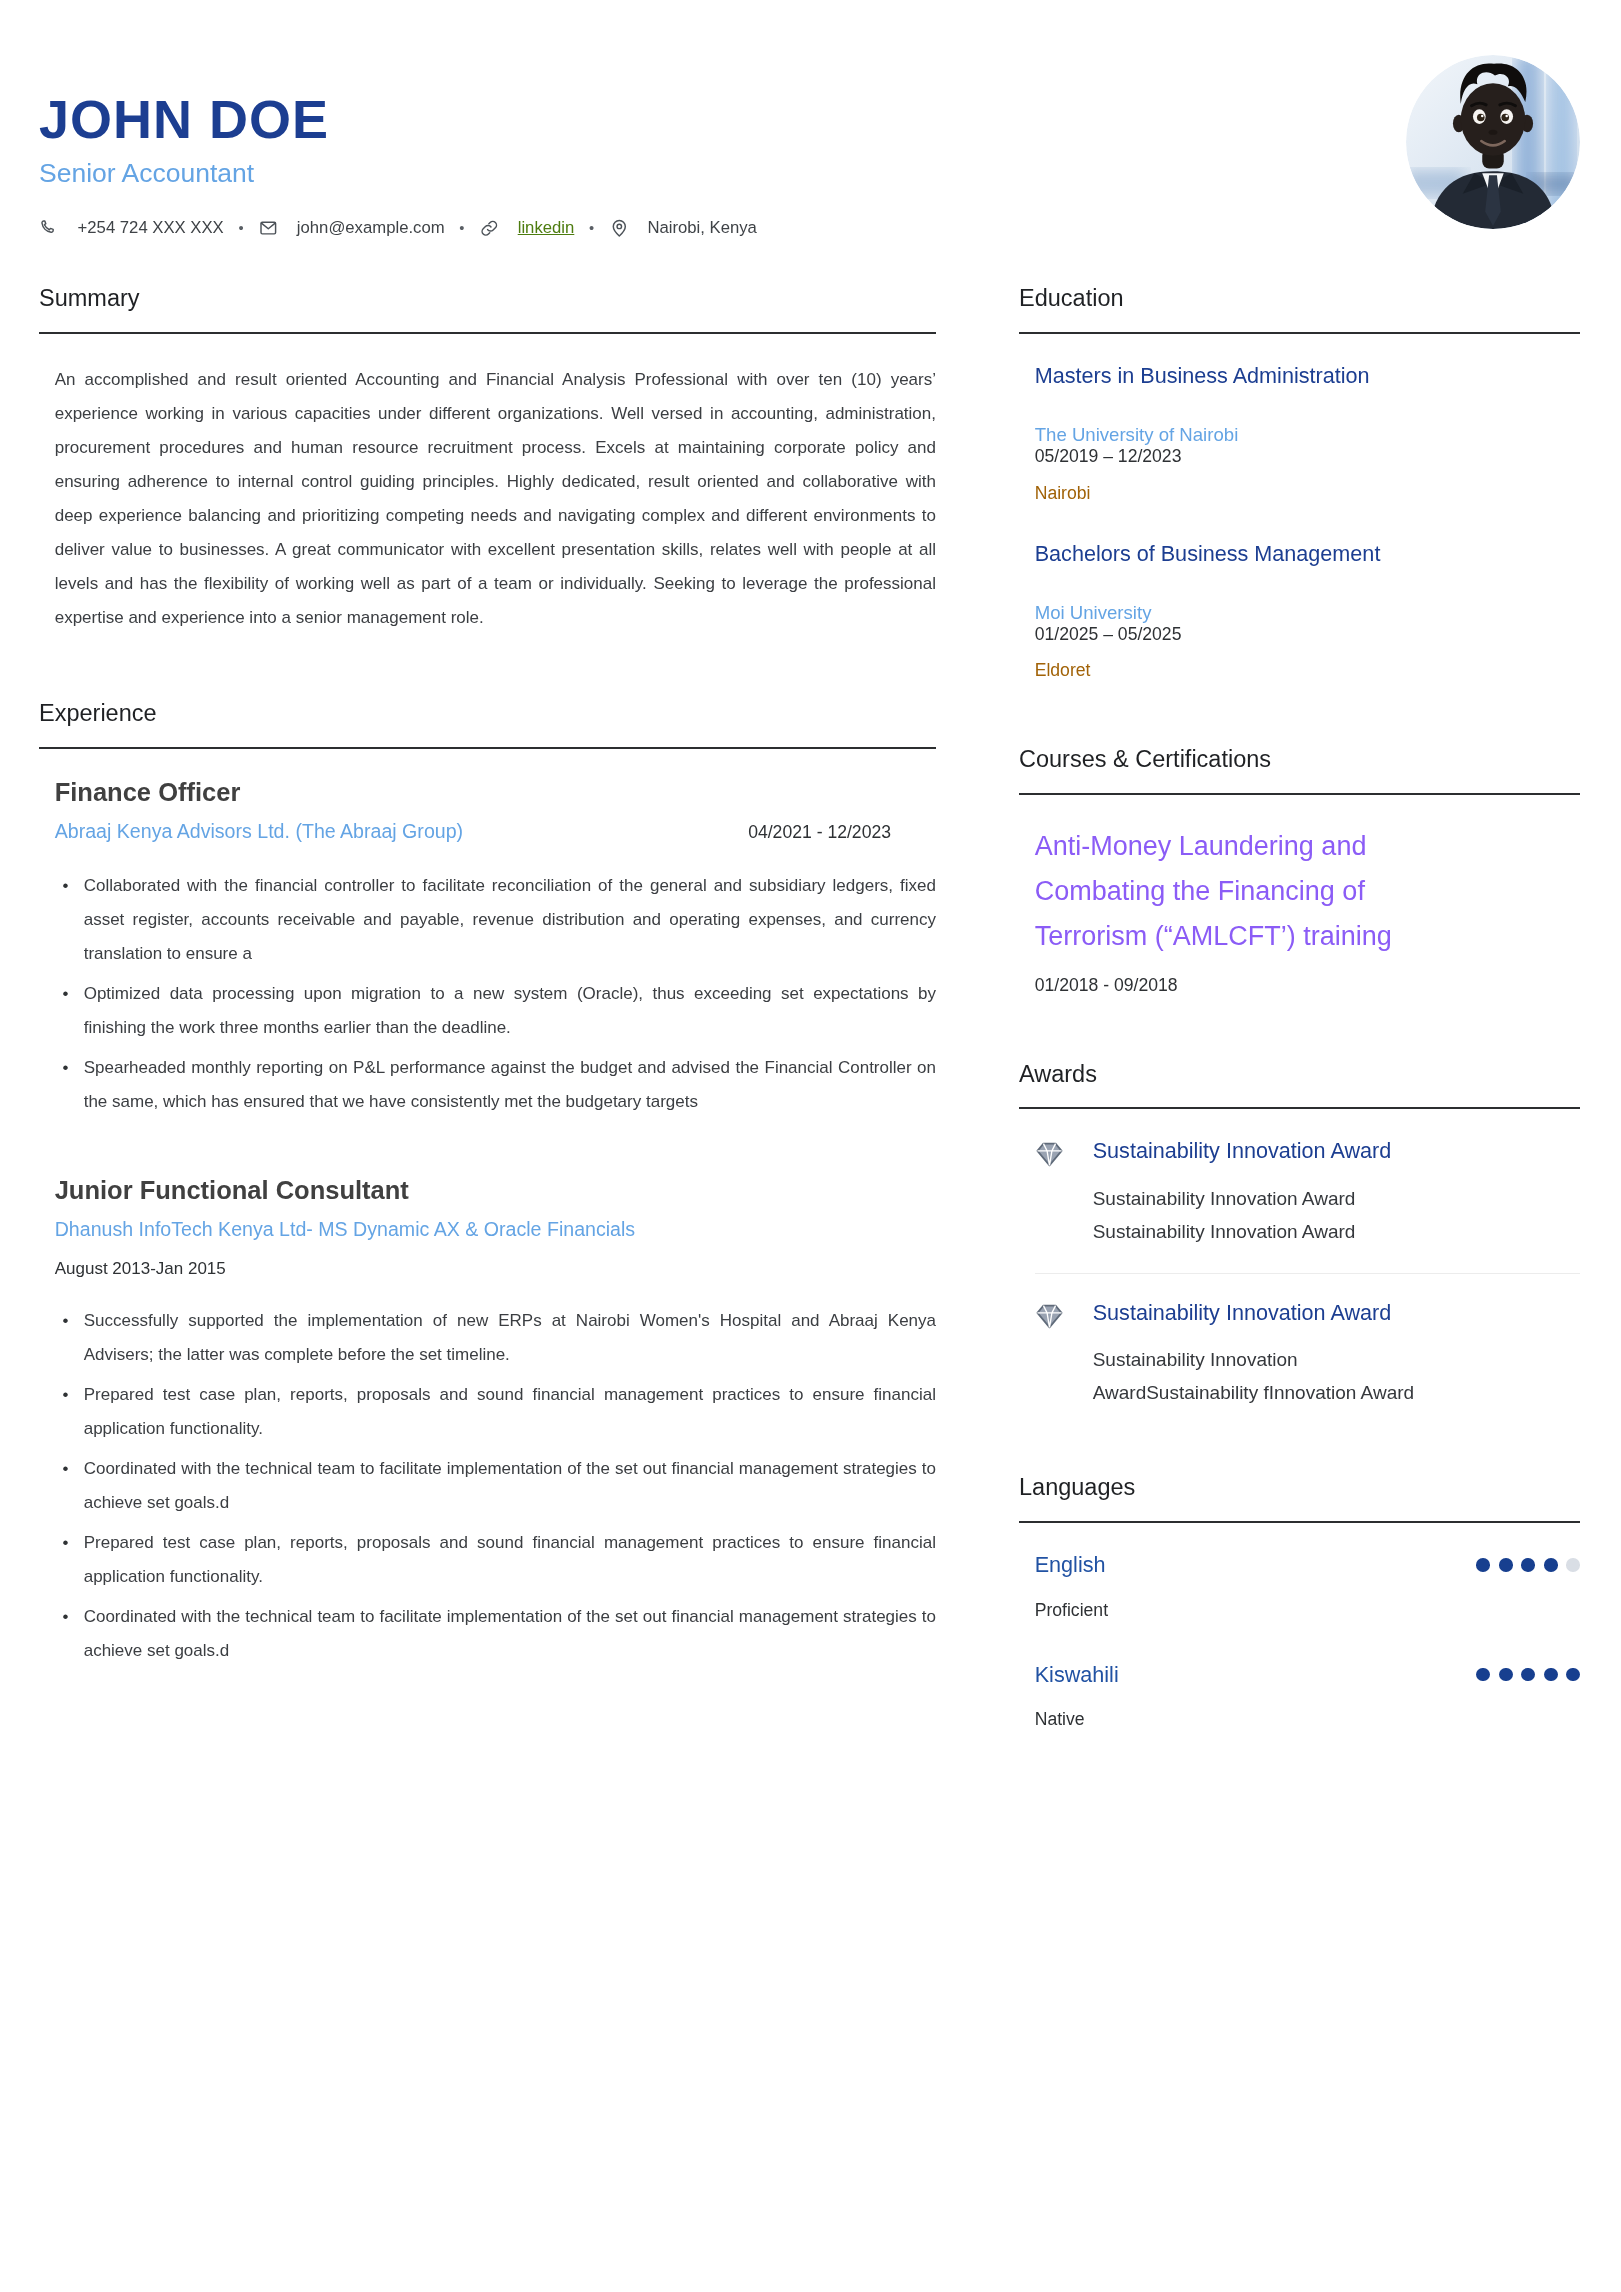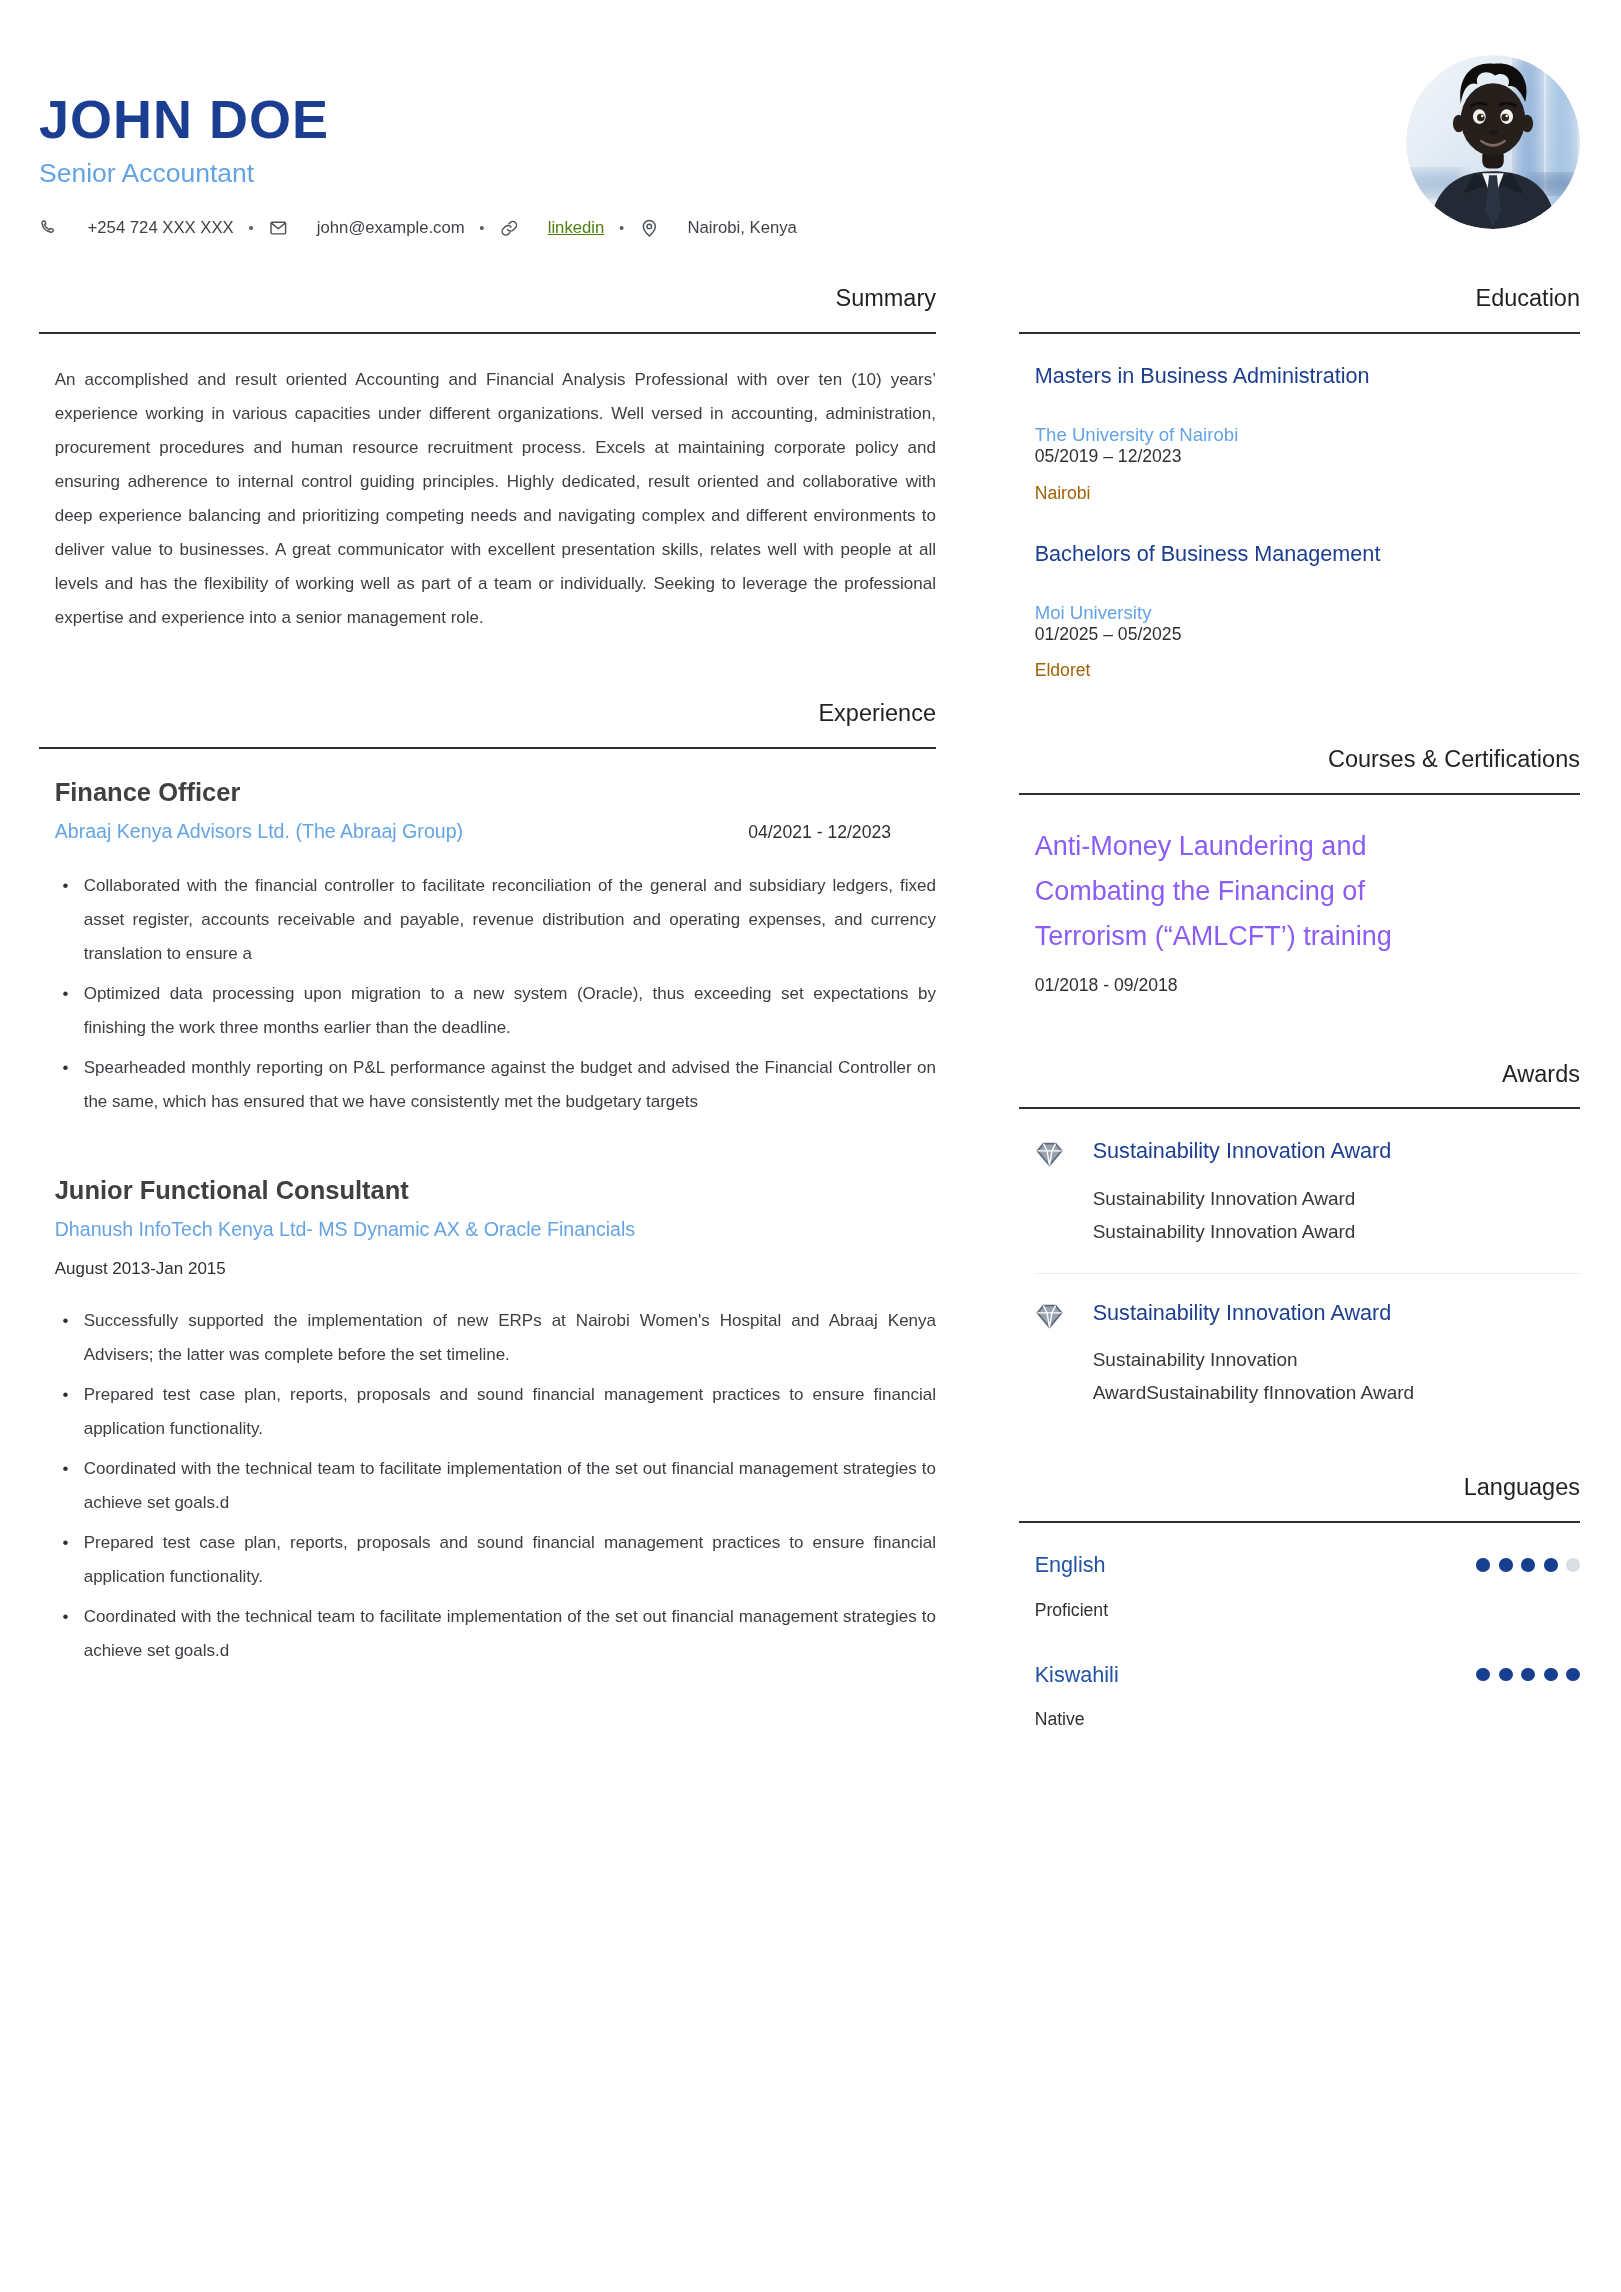--- a/index.html
+++ b/index.html
@@ -6,33 +6,33 @@
   html,body { background:#ffffff; }
   body { font-family:"Liberation Sans", sans-serif; color:#3b3e42; }
   .page { width:1621px; height:2293px; background:#fff; padding:39px 41px 39px 39px; position:relative; overflow:hidden; }
 
   
   .header { display:flex; justify-content:space-between; align-items:flex-start; }
   .header-left { padding-top:49px; }
   .name { font-size:54px; font-weight:800; color:#1c3e91; letter-spacing:1px; }
   .job-title { font-size:26.5px; color:#64a4e4; margin-top:7.8px; }
   .contact-row { display:flex; align-items:center; gap:14.7px; margin-top:29px; font-size:16.7px; color:#3f4347; }
-  .contact-item { display:flex; align-items:center; gap:28px; }
+  .contact-item { display:flex; align-items:center; gap:18px; }
   .contact-icon { width:20.6px; height:20.6px; display:inline-block; }
   .contact-icon svg { width:100%; height:100%; stroke:#4c5258; fill:none; stroke-width:1.7; stroke-linecap:round; stroke-linejoin:round; }
   .sep::before { content:"•"; color:#5a5f65; font-size:14.7px; }
   .link { color:#4d7c0f; text-decoration:underline; cursor:pointer; }
   .avatar { width:174px; height:174px; border-radius:50%; overflow:hidden; margin-top:15.7px; flex:none; }
 
   
   .main { display:flex; margin-top:47px; }
   .col-left { width:897px; flex:none; }
   .col-right { width:561px; flex:none; margin-left:83px; }
 
-  .section-heading { font-size:23.5px; font-weight:500; color:#1f2124; padding-bottom:19.6px; border-bottom:2.9px solid #2c2e30;text-align:right; }
+  .section-heading { font-size:23.5px; font-weight:500; color:#1f2124; padding-bottom:19.6px; border-bottom:2.9px solid #2c2e30; }
   .section { margin-bottom:0; }
   .section + .section { margin-top:65px; }
   .section-body { margin-top:29px; padding-left:15.7px; }
 
   
   .summary-text { font-size:17px; line-height:34px; text-align:justify; color:#3b3e42; }
 
   .job { }
   .job + .job { margin-top:57px; }
   .job-role { font-size:25.5px; font-weight:600; color:#404040; }

